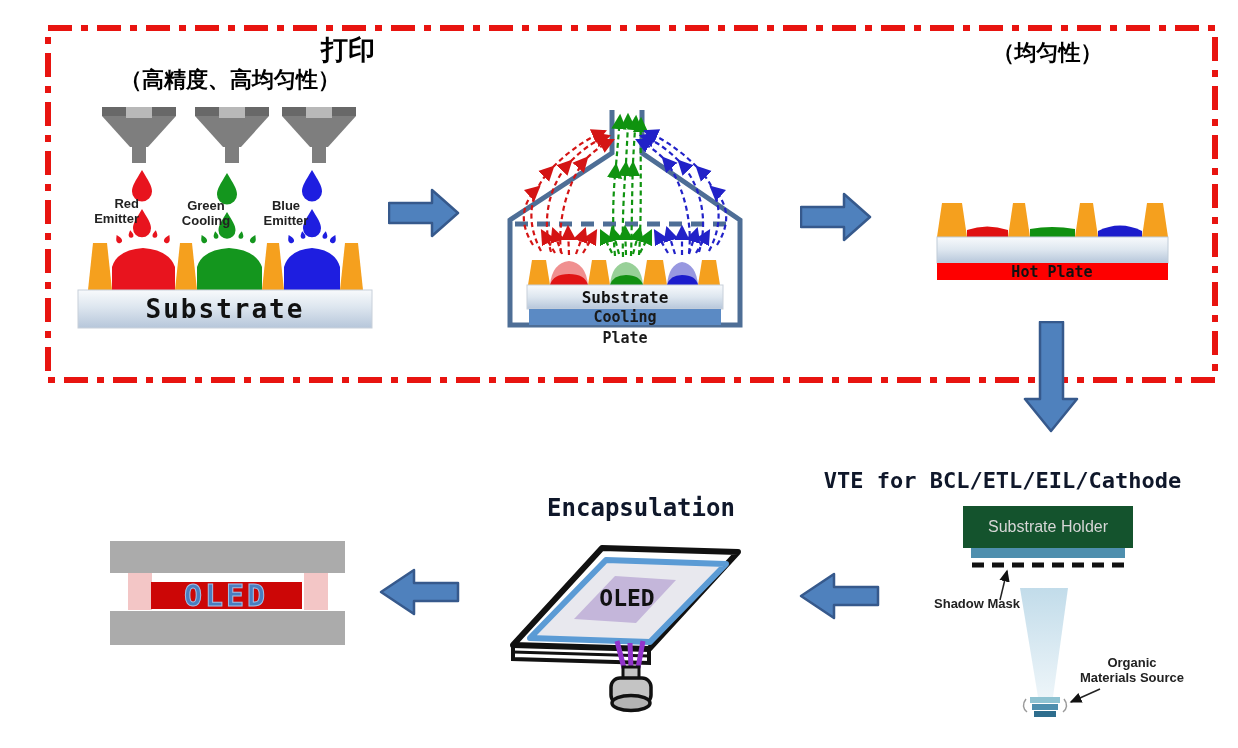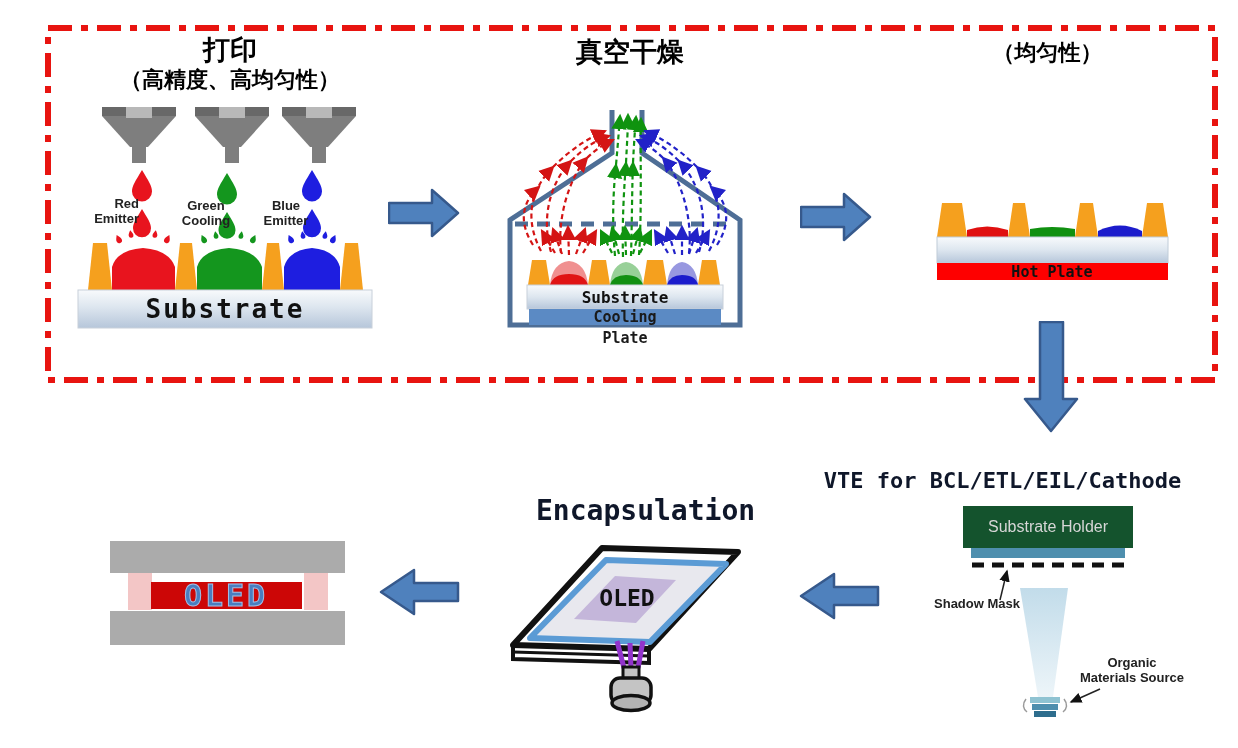--- a/index.html
+++ b/index.html
@@ -1,20 +1,20 @@
 <!DOCTYPE html>
 <html><head>
 <meta charset="utf-8">
 <style>
   html,body{margin:0;padding:0;background:#fff;}
   .canvas{position:relative;width:1238px;height:748px;background:#fff;overflow:hidden;
           font-family:"Liberation Sans",sans-serif;}
   .abs{position:absolute;}
   .title{font-weight:bold;color:#000;text-align:center;line-height:1.22;}
-  .title .t1{font-size:27px;display:block;}
+  .title .t1{font-size:27px;display:block;text-align:right;}
   .title .t2{font-size:22px;display:block;}
   .mono-title{font-family:"DejaVu Sans Mono",monospace;font-weight:bold;color:#0f172a;text-align:center;}
   .lbl{font-size:13px;font-weight:600;color:#222;text-align:center;line-height:1.12;white-space:pre-line;}
   .holder{background:#14532d;color:#d6d6d6;font-size:16px;text-align:center;}
   .bluestrip{background:#4e8fae;}
   svg{display:block;}
   svg text{font-family:"DejaVu Sans Mono",monospace;font-weight:bold;}
 </style>
 </head>
 <body>
@@ -103,21 +103,20 @@
   <div class="abs lbl" style="left:176px;top:199px;width:60px;">Green
 Cooling</div>
   <div class="abs lbl" style="left:260px;top:199px;width:52px;">Blue
 Emitter</div>
 
   <svg class="abs" style="left:388px;top:188px;" width="72" height="50">
     <polygon points="1,15 44,15 44,2 70,25 44,48 44,35 1,35" stroke="#36598c" stroke-width="2.5" stroke-linejoin="round" fill="#4f81bd"></polygon>
   </svg>
 
   <div class="abs title" style="left:455px;top:36px;width:350px;">
-    <span class="t1">真空干燥</span>
   </div>
 
   <svg class="abs" style="left:495px;top:103px;" width="270" height="248" viewBox="0 0 270 248">
     <defs>
       <linearGradient id="subGrad2" x1="0" y1="0" x2="0" y2="1">
         <stop offset="0" stop-color="#f8fafc"></stop>
           <stop offset="0.5" stop-color="#dde6ef"></stop>
           <stop offset="1" stop-color="#b6c6da"></stop>
       </linearGradient>
       <marker id="mR" markerWidth="8" markerHeight="8" refX="6" refY="4" orient="auto">
@@ -269,21 +268,21 @@
   </svg>
 
   <div class="abs lbl" style="left:934px;top:597px;width:86px;">Shadow Mask</div>
   <div class="abs lbl" style="left:1076px;top:656px;width:112px;">Organic
 Materials Source</div>
 
   <svg class="abs" style="left:798px;top:571px;" width="82" height="50">
     <polygon points="80,16 36,16 36,3 3,25 36,47 36,34 80,34" stroke="#36598c" stroke-width="2.5" stroke-linejoin="round" fill="#4f81bd"></polygon>
   </svg>
 
-  <div class="abs mono-title" style="left:536px;top:494px;width:210px;font-size:28px;text-align:center;">Encapsulation</div>
+  <div class="abs mono-title" style="left:536px;top:494px;width:210px;font-size:24px;text-align:center;">Encapsulation</div>
 
   <svg class="abs" style="left:500px;top:538px;" width="262" height="180" viewBox="0 0 262 180">
 
     <polygon points="13,107 149,111 149,125 13,121" fill="#ffffff" stroke="#111" stroke-width="4"></polygon>
     <path d="M13,114 L149,118" stroke="#111" stroke-width="3"></path>
 
     <polygon points="13,107 102,10 238,14 149,111" fill="#ffffff" stroke="#111" stroke-width="6" stroke-linejoin="round"></polygon>
     <polygon points="30,100 106,22 226,26 150,104" fill="#e8e8ee" stroke="#5b9bd5" stroke-width="6" stroke-linejoin="round"></polygon>
     <polygon points="74,81 115,38 176,42 136,85" fill="#c4b6da"></polygon>
     <text x="127" y="68" text-anchor="middle" font-size="23" fill="#111">OLED</text>

